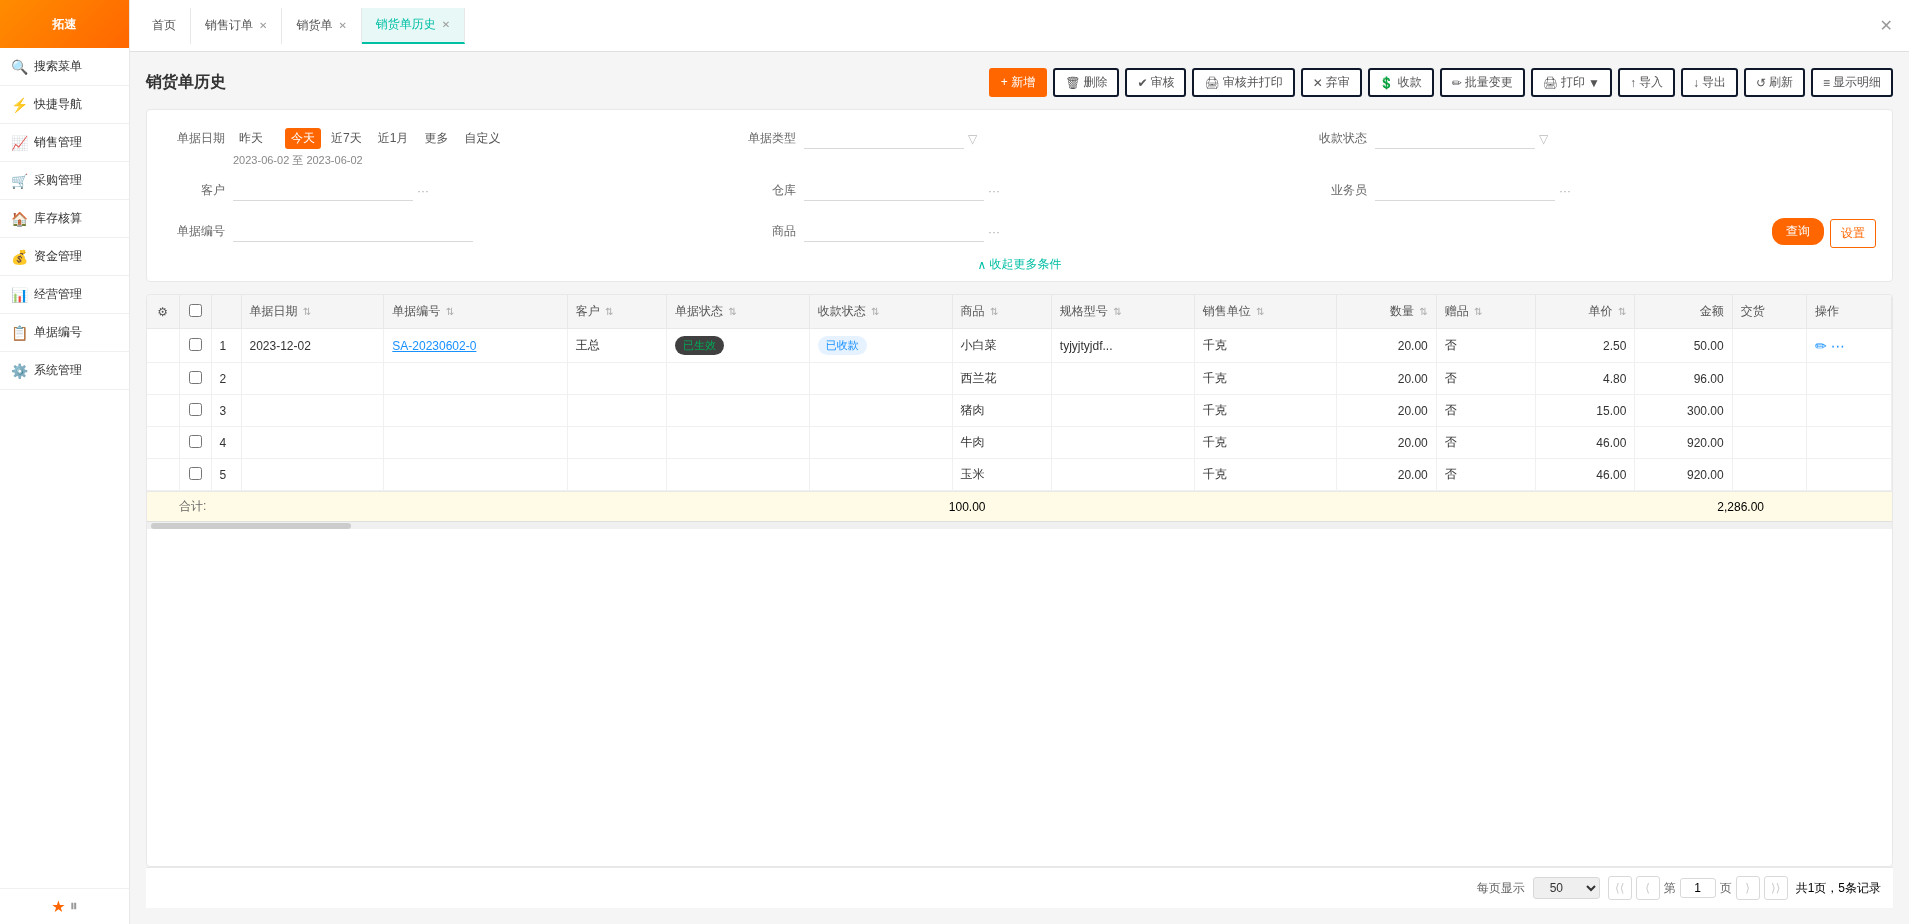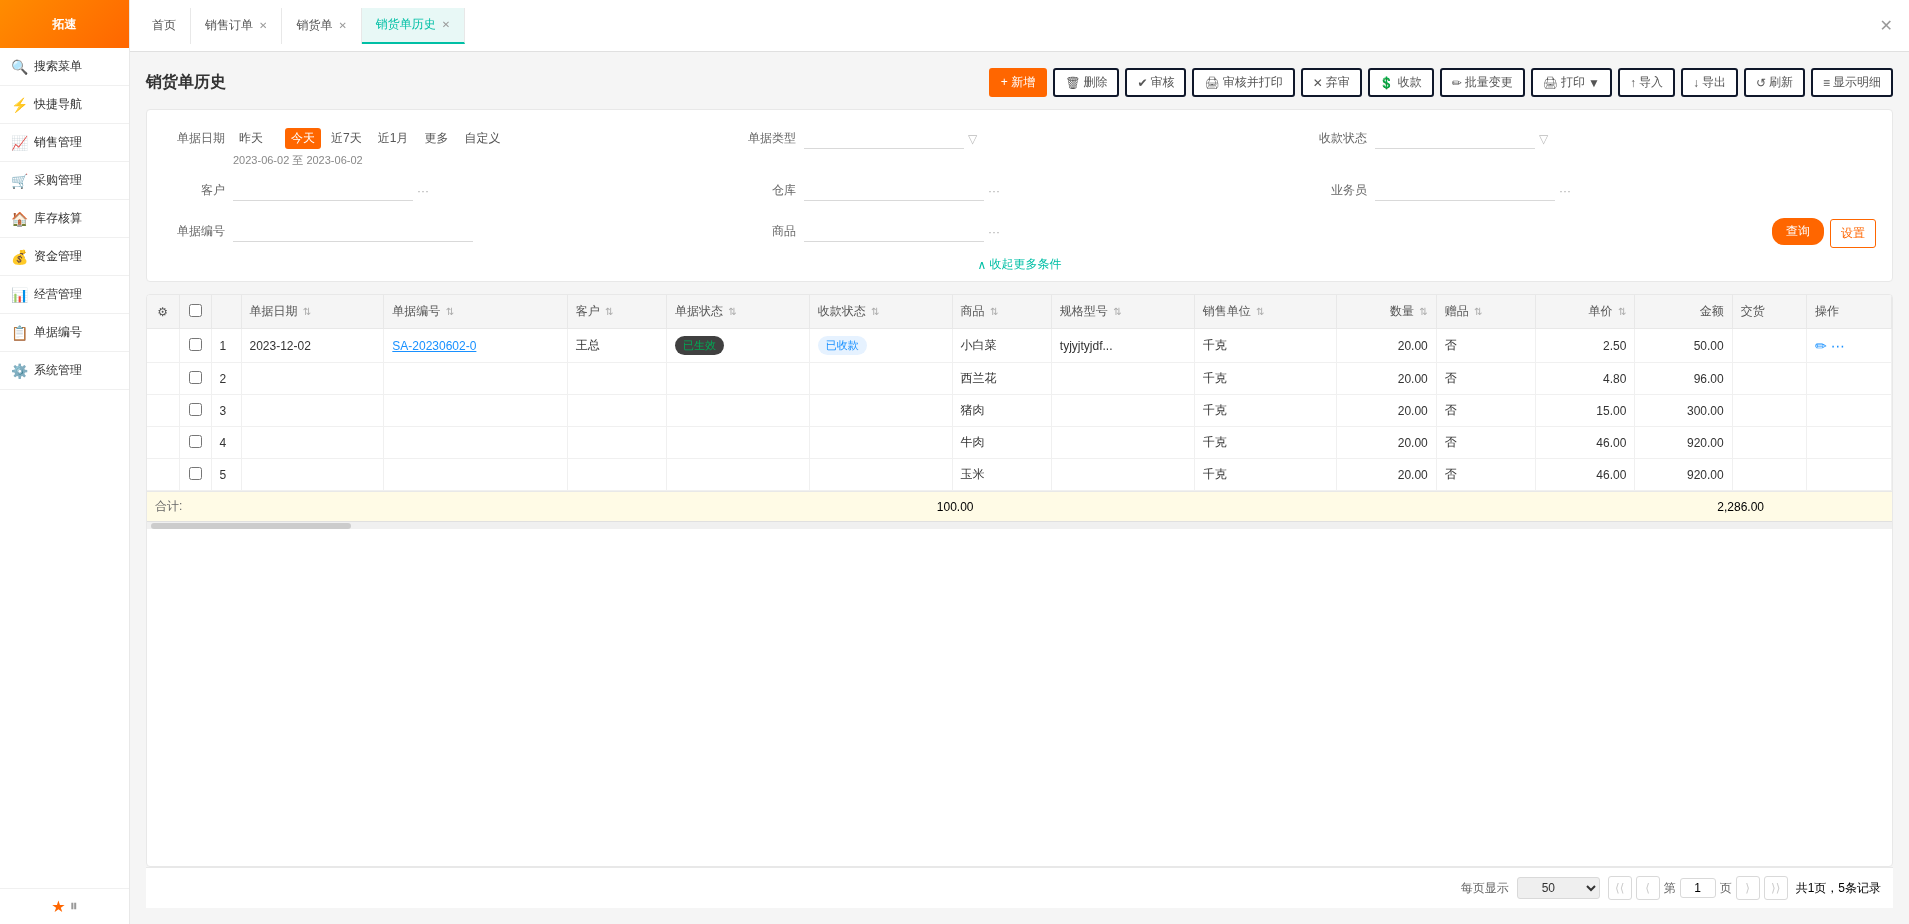--- a/index.html
+++ b/index.html
@@ -248,21 +248,21 @@
       justify-content: flex-end;
       padding: 8px 12px;
       background: #fff;
       border-top: 1px solid #e8e8e8;
       gap: 8px;
     }
     .page-size-label { color: #666; }
     .page-size-select {
       border: 1px solid #d9d9d9;
       border-radius: 3px;
-      padding: 2px 20px;
+      padding: 2px 12px;
       color: #333;
     }
     .page-nav {
       display: flex;
       align-items: center;
       gap: 4px;
     }
     .page-btn {
       width: 24px;
       height: 24px;
@@ -662,21 +662,21 @@
     <td style="text-align:right;">46.00</td>
     <td style="text-align:right;">920.00</td>
     <td></td>
     <td></td>
   </tr>
           </tbody>
       </table>
 
       <div class="table-summary">
         <div style="display:flex; width:100%; align-items:center;">
-          <span class="summary-label" style="width:80px;margin-left:0;">合计:</span>
+          <span class="summary-label" style="width:80px;margin-left:24px;">合计:</span>
           <span style="flex:1;"></span>
           <span style="width:120px; text-align:right; margin-right:52px;">100.00</span>
           <span style="flex:1;"></span>
           <span style="width:120px; text-align:right; margin-right:120px;">2,286.00</span>
         </div>
       </div>
 
       <div class="horizontal-scrollbar">
         <div class="scrollbar-thumb"></div>
       </div>

